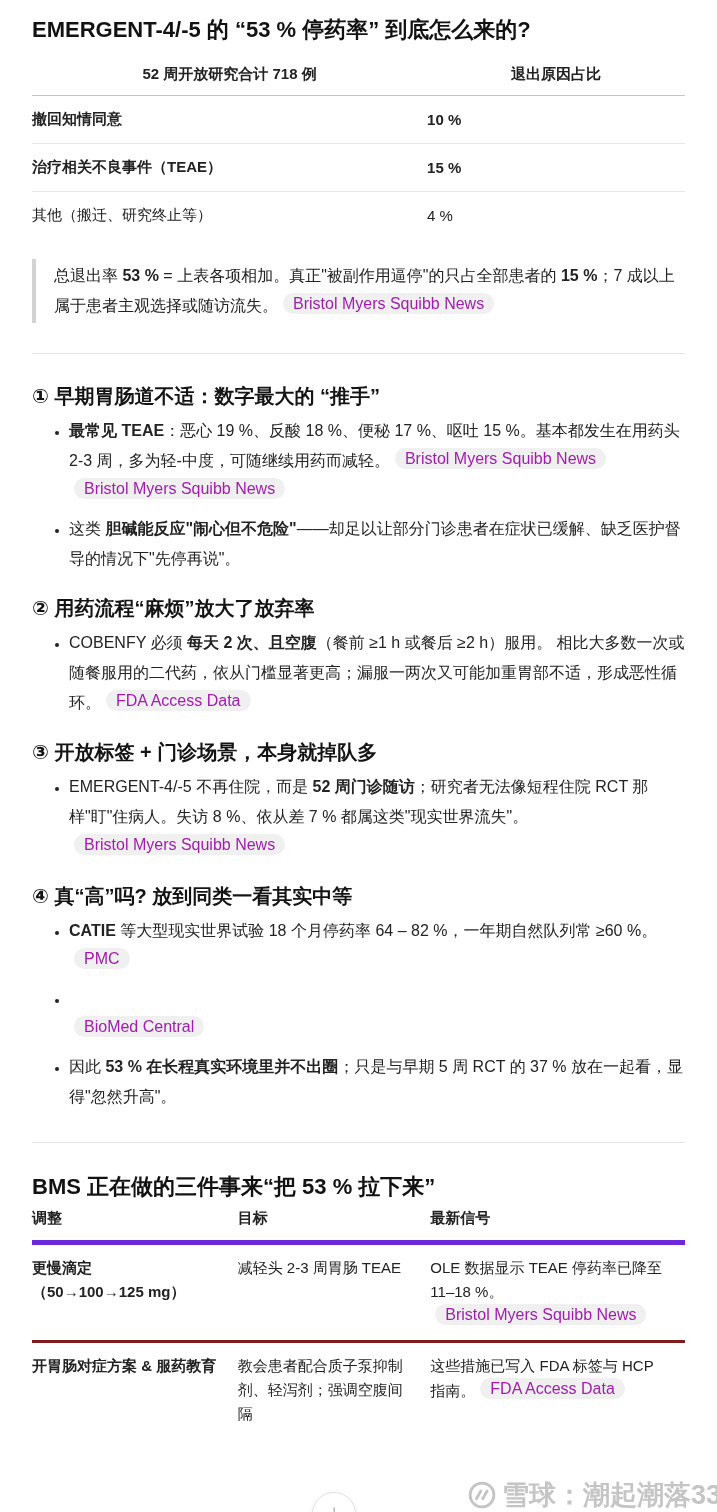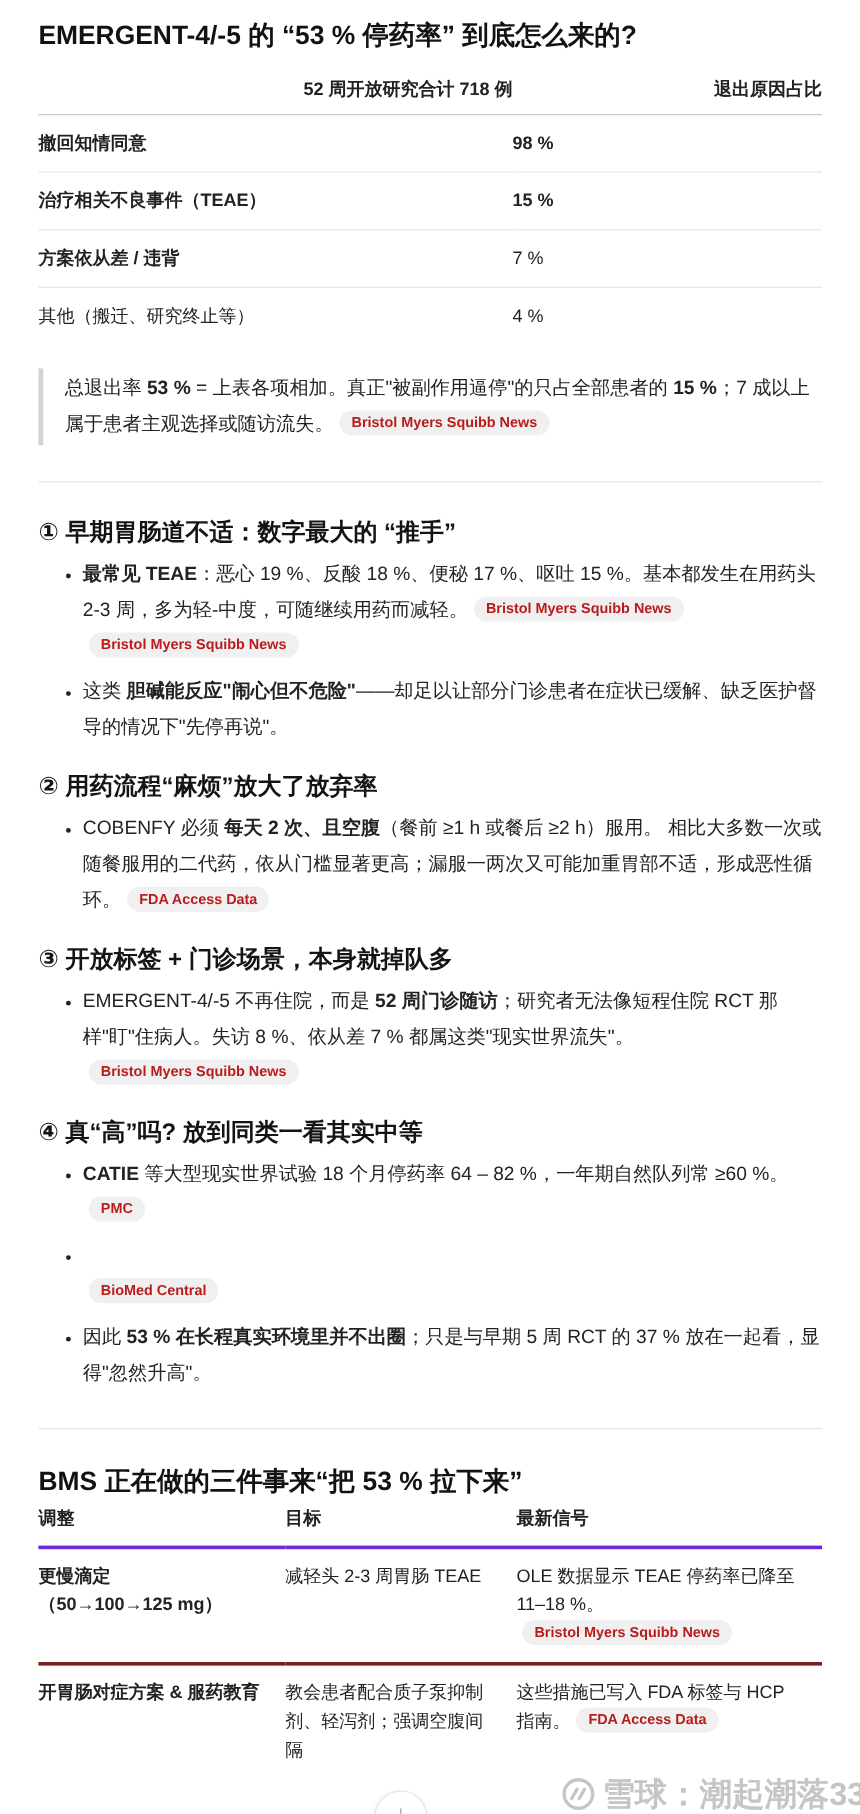--- a/index.html
+++ b/index.html
@@ -8,46 +8,46 @@
     width:717px; height:1512px; position:relative; overflow:hidden;
     background:#ffffff; color:#1d1d1d;
     font-family:"Liberation Sans","DejaVu Sans",sans-serif;
   }
   .content { padding:16px 32px 0 32px; }
 
   h1.doc-title { font-size:22px; line-height:27px; font-weight:700; color:#121212; margin:0 0 16px 0; }
   h1.doc-title.second { margin:16px 0 0 0; }
 
   table.t1 { width:100%; border-collapse:collapse; font-size:15px; color:#222; }
-  table.t1 th { font-weight:700; text-align:right; padding:6px 0 11px 0; border-bottom:1px solid #c6c6c6; font-size:15px; }
+  table.t1 th { font-weight:700; text-align:center; padding:6px 0 11px 0; border-bottom:1px solid #c6c6c6; font-size:15px; }
   table.t1 td { padding:14px 0; border-bottom:1px solid #e7e7e7; }
   table.t1 tr:last-child td { border-bottom:none; }
 
   .bold, .b { font-weight:700; }
 
   blockquote.note {
     margin:20px 0 0 0; border-left:4px solid #d3d3d3;
     padding:2px 10px 2px 18px; font-size:16px; line-height:30px; color:#222;
   }
 
   hr.divider { border:none; border-top:1px solid #e5e5e5; margin:30px 0; }
 
   h2.sec { font-size:20px; line-height:24px; font-weight:700; margin:22px 0 8px 0; color:#141414; }
   ul.blist { list-style:disc; margin:0 0 18px 0; padding:0 0 0 37px; }
   ul.blist li { font-size:16px; line-height:30px; margin:8px 0; color:#232323; }
   ul.blist li::marker { font-size:12px; color:#222; }
 
   .badge {
-    display:inline-block; background:#f0f0f0; color:#b91c1c;
-    font-size:12px; line-height:15px; padding:3px 10px; border-radius:11px;
-    margin:0 3px 0 5px; vertical-align:2px; white-space:nowrap; cursor:pointer;font-weight:bold;
+    display:inline-block; background:#f0f0f0; color:#a21caf;
+    font-size:16px; line-height:15px; padding:3px 10px; border-radius:11px;
+    margin:0 3px 0 5px; vertical-align:2px; white-space:nowrap; cursor:pointer;
   }
 
   table.t2 { width:100%; border-collapse:collapse; font-size:15px; line-height:24px; color:#222; table-layout:fixed; }
-  table.t2 th { font-weight:700; text-align:left; padding:6px 0 10px 0; border-bottom:3px solid #6d28d9; font-size:15px; }
+  table.t2 th { font-weight:700; text-align:left; padding:6px 0 10px 0; border-bottom:5px solid #6d28d9; font-size:15px; }
   table.t2 td { vertical-align:top; padding:11px 14px 11px 0; border-bottom:3px solid #7f1d1d; }
   table.t2 tr:last-child td { border-bottom:none; }
 
   .watermark {
     position:absolute; left:468px; top:1477px; z-index:5;
     display:flex; align-items:center; gap:6px;
     color:#c5c5c5; font-size:27px; font-weight:700; white-space:nowrap;
     pointer-events:none;
   }
   .watermark svg { width:28px; height:28px; display:block; }
@@ -75,29 +75,25 @@
       </colgroup>
     <thead>
       <tr>
         <th>52 周开放研究合计 718 例</th>
         <th>退出原因占比</th>
       </tr>
     </thead>
     <tbody>
       <tr>
         <td class="bold">撤回知情同意</td>
-        <td class="bold">98 %</td>
+        <td class="bold">10 %</td>
       </tr>
       <tr>
         <td class="bold">治疗相关不良事件（TEAE）</td>
         <td class="bold">15 %</td>
-      </tr>
-      <tr>
-        <td class="bold">方案依从差 / 违背</td>
-        <td>7 %</td>
       </tr>
       <tr>
         <td>其他（搬迁、研究终止等）</td>
         <td>4 %</td>
       </tr>
     </tbody>
   </table>
 
   <blockquote class="note"><span>总退出率 </span><span class="b">53 %</span><span> = 上表各项相加。真正"被副作用逼停"的只占全部患者的 </span><span class="b">15 %</span><span>；7 成以上属于患者主观选择或随访流失。</span><span class="badge">Bristol Myers Squibb News</span></blockquote>
 

